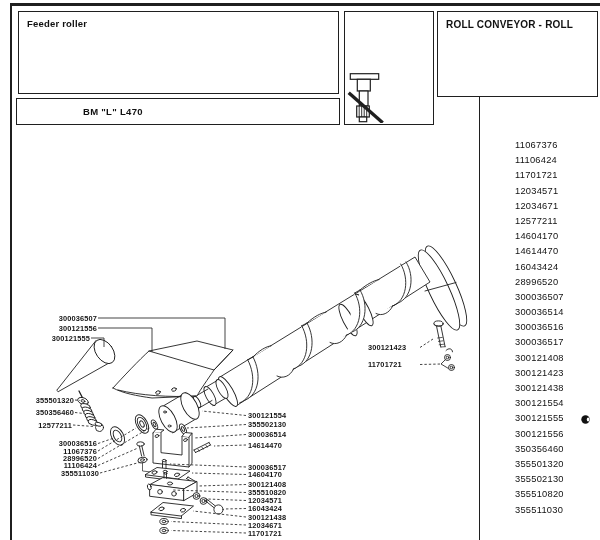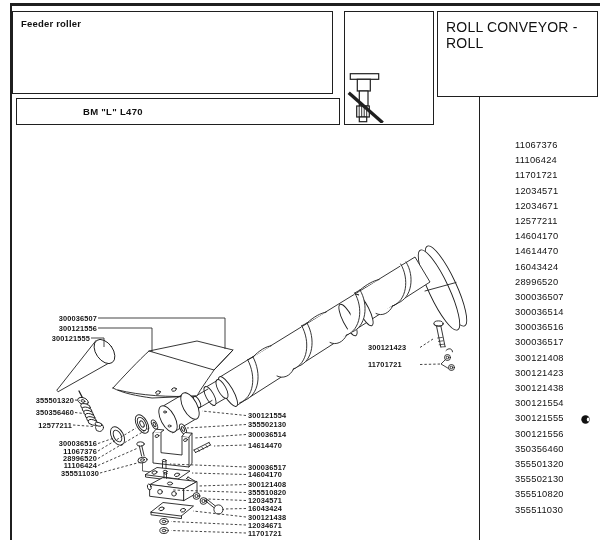--- a/index.html
+++ b/index.html
@@ -6,27 +6,27 @@
   #page{
     position:relative;width:600px;height:540px;background:#fff;overflow:hidden;
     font-family:"Liberation Sans",sans-serif;color:#111;
   }
   .abs{position:absolute;}
   
   #top-border{left:10px;top:3px;width:590px;height:2.6px;background:#1f1f1f;}
   #left-border{left:10px;top:3px;width:1.6px;height:537px;background:#1f1f1f;}
   #divider{left:478.5px;top:97px;width:1.4px;height:443px;background:#1f1f1f;}
   
-  #feeder-box{left:12px;top:11px;width:321px;height:83px;border:1.2px solid #1f1f1f;box-sizing:border-box;}
+  #feeder-box{left:18px;top:11px;width:321px;height:83px;border:1.2px solid #1f1f1f;box-sizing:border-box;}
   #feeder-box .t{margin:6px 0 0 8px;font-size:9.5px;font-weight:bold;letter-spacing:.2px;}
   #bm-box{left:16px;top:98px;width:324px;height:27px;border:1.8px solid #1f1f1f;box-sizing:border-box;display:flex;align-items:center;}
   #bm-box .t{margin-left:66px;font-size:9.5px;font-weight:bold;letter-spacing:.3px;}
   #icon-box{left:343.5px;top:11px;width:90px;height:113.5px;border:1.2px solid #1f1f1f;box-sizing:border-box;}
   #roll-box{left:437px;top:11px;width:161px;height:86px;border:1.2px solid #1f1f1f;box-sizing:border-box;}
-  #roll-box .t{margin:7px 0 0 8px;font-size:14px;font-weight:normal;letter-spacing:.2px;}
+  #roll-box .t{margin:7px 0 0 8px;font-size:10px;font-weight:bold;letter-spacing:.2px;}
   
   #parts-list{left:515px;top:138px;width:80px;}
   .plrow{position:relative;height:15.2px;line-height:15.2px;font-size:9.3px;letter-spacing:.25px;white-space:nowrap;}
   .marker{position:absolute;left:66px;top:3.5px;width:9px;height:9px;}
   
   #diagram{left:0;top:0;width:600px;height:540px;}
   text.lbl{font-family:"Liberation Sans",sans-serif;font-size:7.4px;font-weight:bold;letter-spacing:.15px;fill:#141414;}
 </style>
 </head>
 <body>

